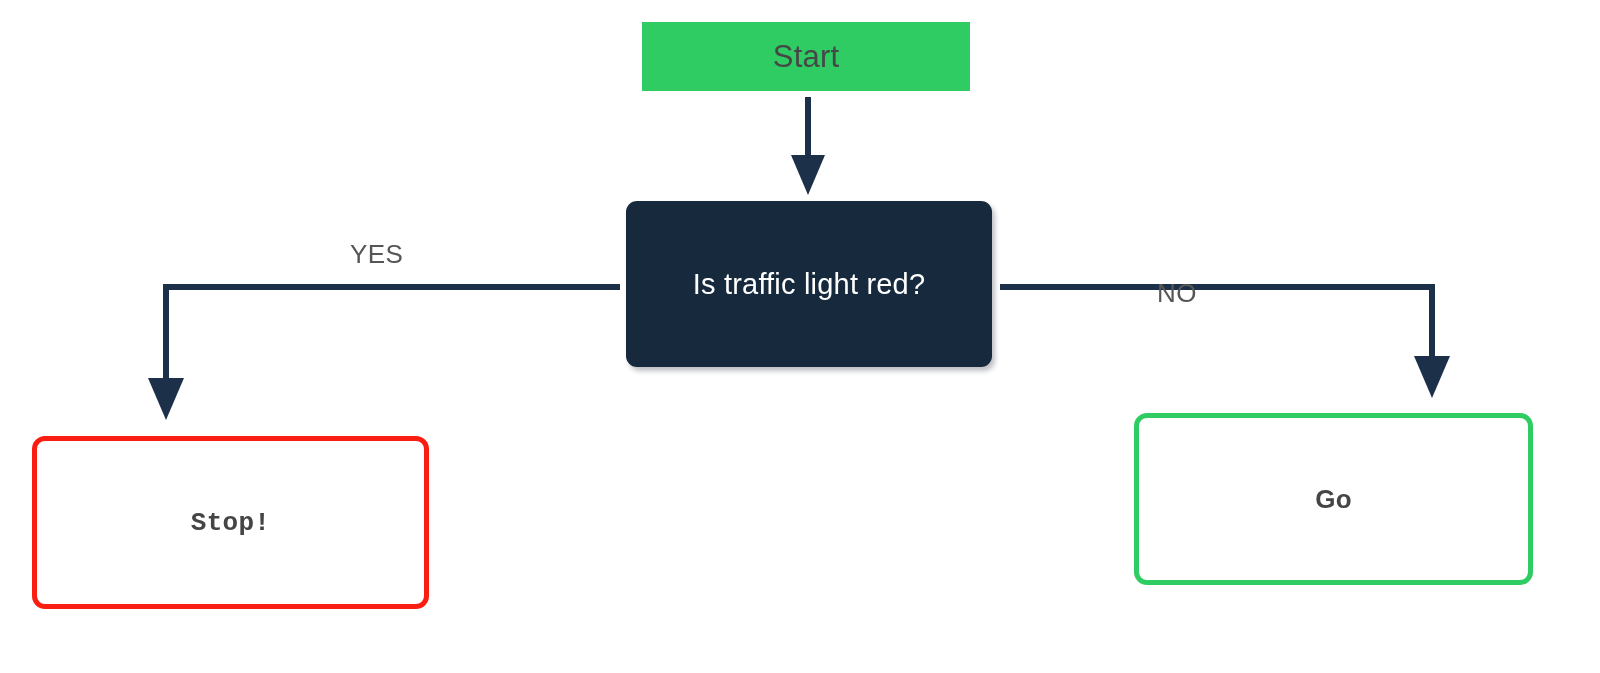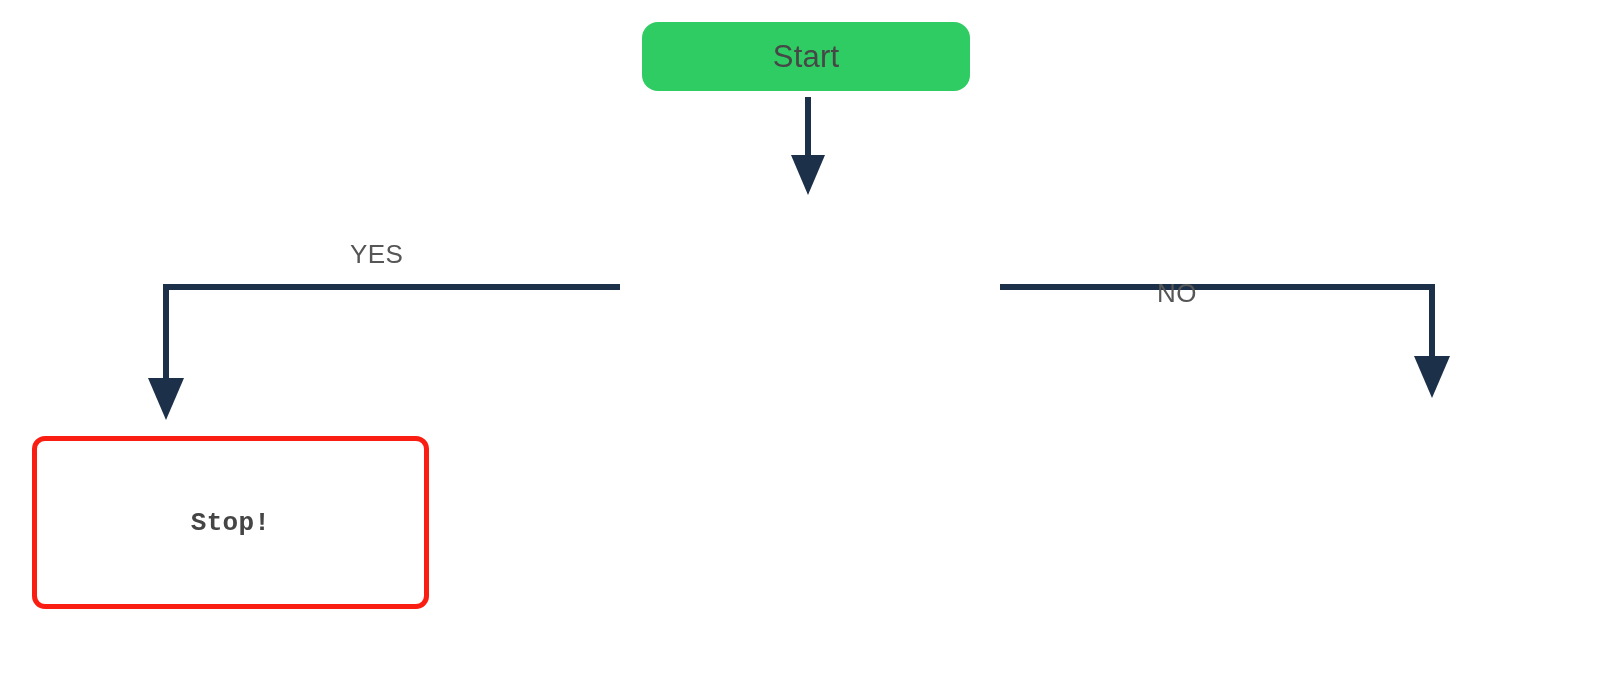--- a/index.html
+++ b/index.html
@@ -40,21 +40,21 @@
     text-align: center;
   }
 
   
   .node-start {
     left: 642px;
     top: 22px;
     width: 328px;
     height: 69px;
     background: #2ECC63;
-    border-radius: 16px;
+    border-radius: 0;
     color: #474747;
     font-size: 31px;
     font-weight: 400;
     letter-spacing: 0.2px;
   }
 
   
   .node-decision {
     left: 626px;
     top: 201px;
@@ -134,23 +134,29 @@
     <g>
       <path d="M 1000 287 L 1432 287 L 1432 360" fill="none" stroke="#1C3049" stroke-width="6" stroke-linecap="butt" stroke-linejoin="miter"></path>
       <polygon points="1414,356 1450,356 1432,398" fill="#1C3049"></polygon>
     </g>
   </svg>
 
   <div class="node node-start">
     <span>Start</span>
   </div>
 
+  <div class="node node-decision">
+    <span>Is traffic light red?</span>
+  </div>
 
   <div class="node node-outcome node-stop">
     <span>Stop!</span>
   </div>
 
+  <div class="node node-outcome node-go">
+    <span>Go</span>
+  </div>
 
   <div class="edge-label edge-label-yes">YES</div>
 
   <div class="edge-label edge-label-no">NO</div>
 
 </div>
 
 </body></html>

